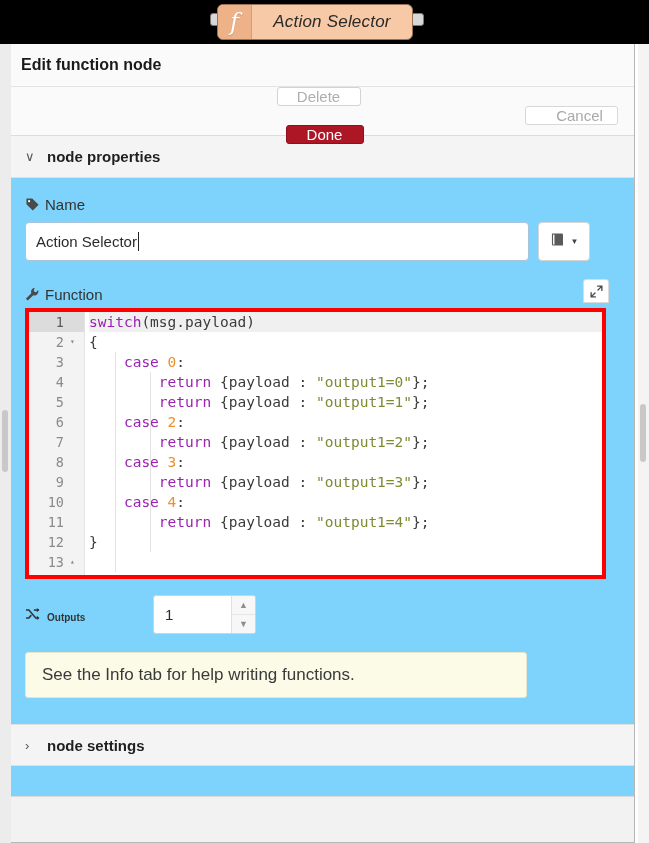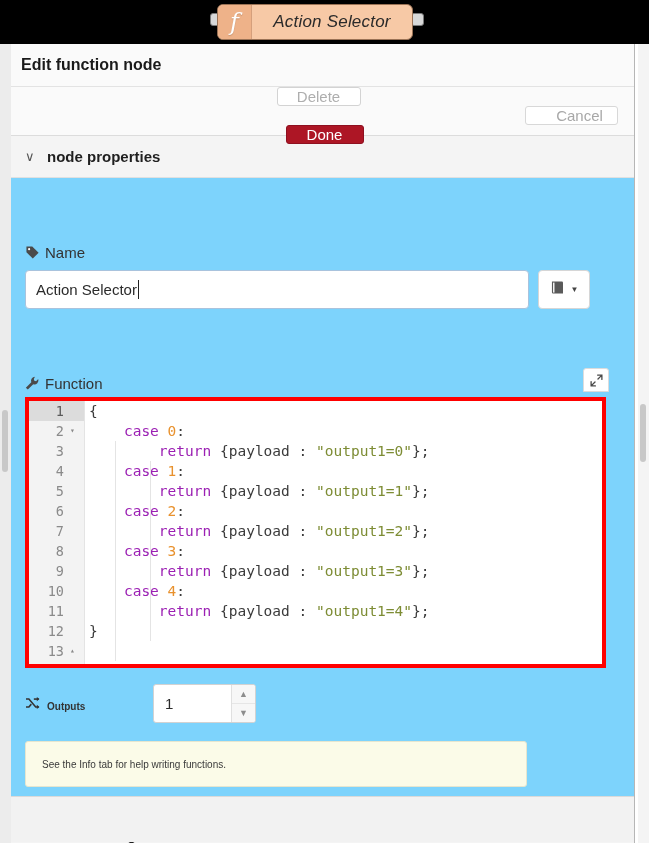--- a/index.html
+++ b/index.html
@@ -122,21 +122,20 @@
   }
   #node-settings-header { border-top: 1px solid #e0e0e0; }
 
   
   #props-body { padding: 18px 22px 0 22px; position: relative; }
 
   .field-label {
     display: flex; align-items: center;
     font-size: 15px; color: #333;
     margin-bottom: 9px;
-    margin-top: 48px;
   }
   .field-label .licon {
     width: 20px; display: inline-flex; justify-content: flex-start;
     color: #555;
   }
 
   
   #name-row { display: flex; align-items: center; gap: 9px; }
   #name-input {
     width: 504px; height: 39px;
@@ -263,21 +262,21 @@
 
   
   #info-tip {
     margin-top: 18px;
     width: 502px; min-height: 46px;
     background: #fbfbe8;
     border: 1px solid #e6e6cf;
     border-radius: 3px;
     display: flex; align-items: center;
     padding: 0 16px;
-    font-size: 10px; color: #3a3a3a;
+    font-size: 17px; color: #3a3a3a;
   }
 
   #props-spacer { height: 26px; }
 
   
   #dialog-footer {
     position: absolute; left: 0; bottom: 0;
     width: 631px; height: 46px;
     background: #f2f2f2;
     border-top: 1px solid #dadada;
@@ -424,24 +423,24 @@
             <div class="gl">
               <span>12</span>
               <span class="noflod"></span>
             </div>
             <div class="gl">
               <span>13</span>
               <span class="fold">▴</span>
             </div>
           </div>
         <div id="code">
+            <div class="cl active"><span class="t-kw">switch</span><span class="t-pun">(msg.payload)</span></div>
             <div class="cl"><span class="t-pun">{</span></div>
             <div class="cl"><span class="t-kw">    case </span><span class="t-num">0</span><span class="t-pun">:</span></div>
             <div class="cl"><span class="t-pun">        </span><span class="t-kw">return</span><span class="t-pun"> {payload : </span><span class="t-str">"output1=0"</span><span class="t-pun">};</span></div>
-            <div class="cl"><span class="t-kw">    case </span><span class="t-num">1</span><span class="t-pun">:</span></div>
             <div class="cl"><span class="t-pun">        </span><span class="t-kw">return</span><span class="t-pun"> {payload : </span><span class="t-str">"output1=1"</span><span class="t-pun">};</span></div>
             <div class="cl"><span class="t-kw">    case </span><span class="t-num">2</span><span class="t-pun">:</span></div>
             <div class="cl"><span class="t-pun">        </span><span class="t-kw">return</span><span class="t-pun"> {payload : </span><span class="t-str">"output1=2"</span><span class="t-pun">};</span></div>
             <div class="cl"><span class="t-kw">    case </span><span class="t-num">3</span><span class="t-pun">:</span></div>
             <div class="cl"><span class="t-pun">        </span><span class="t-kw">return</span><span class="t-pun"> {payload : </span><span class="t-str">"output1=3"</span><span class="t-pun">};</span></div>
             <div class="cl"><span class="t-kw">    case </span><span class="t-num">4</span><span class="t-pun">:</span></div>
             <div class="cl"><span class="t-pun">        </span><span class="t-kw">return</span><span class="t-pun"> {payload : </span><span class="t-str">"output1=4"</span><span class="t-pun">};</span></div>
             <div class="cl"><span class="t-pun">}</span></div>
             <div class="indent-guide" style="left: 30px; top: 40px; height: 220px;"></div>
             <div class="indent-guide" style="left: 65px; top: 60px; height: 180px;"></div>

